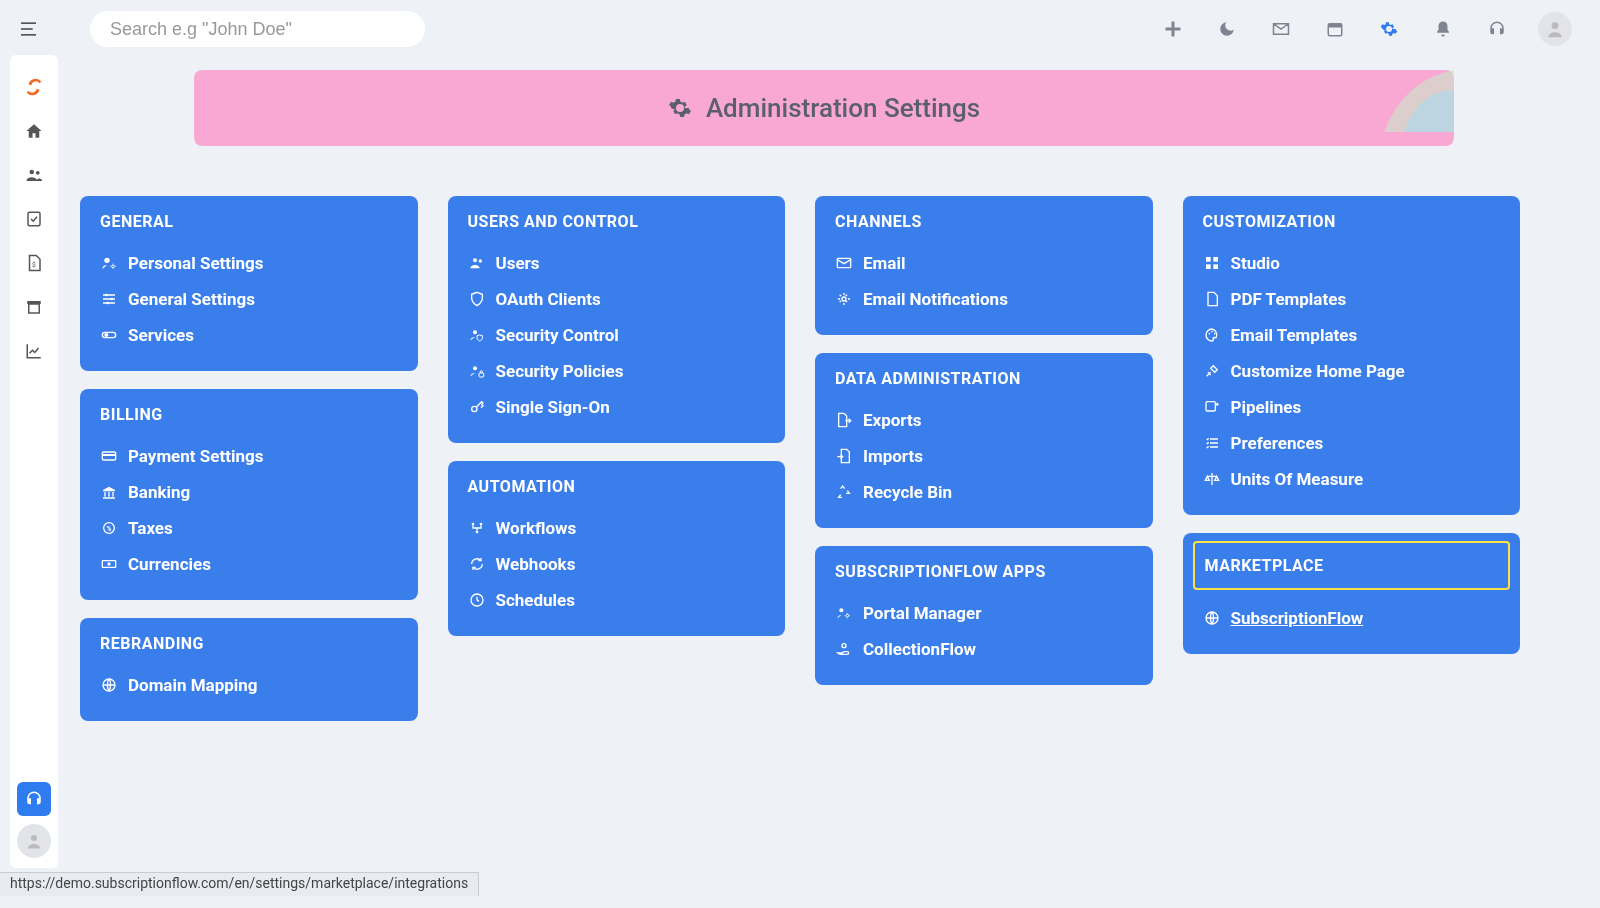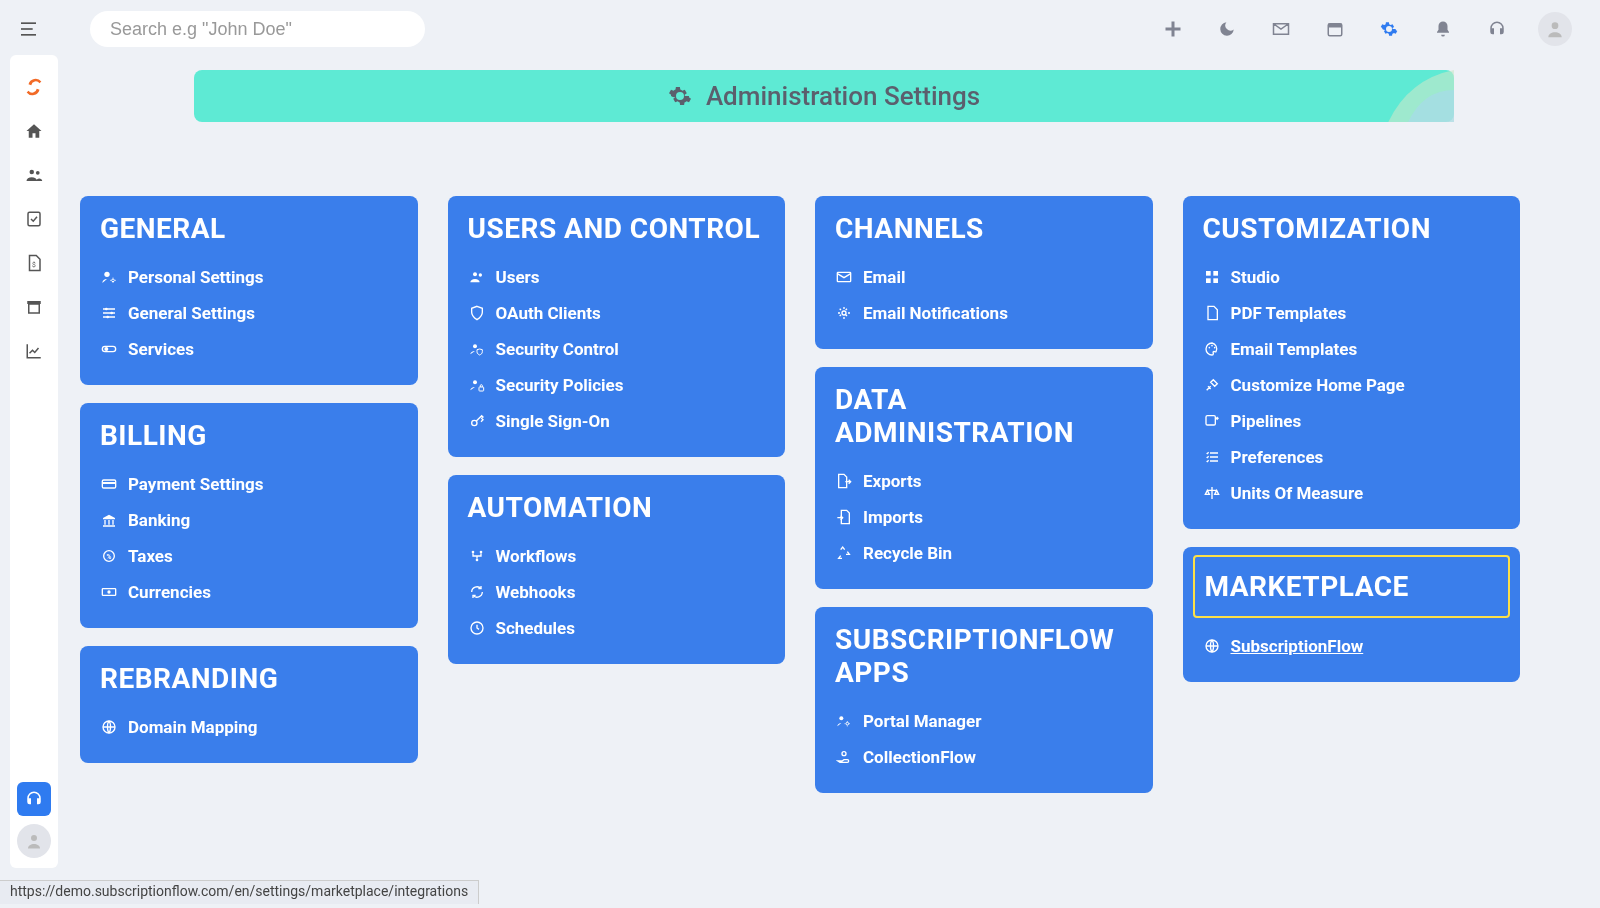--- a/index.html
+++ b/index.html
@@ -18,37 +18,37 @@
 
   
   .sidebar { position:absolute; top: 55px; left: 10px; width: 48px; bottom: 40px; background:#fff; border-radius: 6px; display:flex; flex-direction:column; align-items:center; padding-top: 10px; padding-bottom: 10px; }
   .sidebar-icon { width: 32px; height: 40px; display:flex; align-items:center; justify-content:center; color:#555; cursor:pointer; margin: 2px 0; }
   .sidebar .logo-icon { color:#f26a26; font-weight:bold; font-size:22px; }
   .sidebar-bottom { margin-top:auto; display:flex; flex-direction:column; align-items:center; gap:8px; }
   .headset-btn { width:34px; height:34px; background:#2f7bf0; border-radius:6px; display:flex; align-items:center; justify-content:center; color:#fff; }
   .avatar-side { width:34px; height:34px; border-radius:50%; background:#e2e4ea; display:flex; align-items:center; justify-content:center; color:#bbb; }
 
   
-  .page-header { position:absolute; top: 70px; left: 194px; right: 146px; height: 52px; background:#5eead4; border-radius:8px; display:flex; align-items:center; justify-content:center; gap: 14px; }
+  .page-header { position:absolute; top: 70px; left: 194px; right: 146px; height: 76px; background:#f9a8d4; border-radius:8px; display:flex; align-items:center; justify-content:center; gap: 14px; }
   .page-header .gear { width:24px; height:24px; color:#5b5f6d; }
   .page-title { font-size: 26px; font-weight: 500; color:#5b5f6d; }
   .header-decoration { position:absolute; right:0; top:0; bottom:0; width:90px; overflow:hidden; pointer-events:none; }
 
   
   .content { position:absolute; top: 196px; left: 80px; right: 80px; display:grid; grid-template-columns: repeat(4, 1fr); gap: 30px; }
   .column { display:flex; flex-direction:column; gap: 18px; }
   .card { background:#3a7eeb; color:#fff; border-radius:8px; padding: 16px 20px 18px 20px; }
-  .card-title { font-size: 28px; font-weight:700; letter-spacing: .5px; margin-bottom: 14px; text-transform:uppercase; }
+  .card-title { font-size: 16px; font-weight:700; letter-spacing: .5px; margin-bottom: 14px; text-transform:uppercase; }
   .card-link { display:flex; align-items:center; gap:10px; padding: 8px 0; font-size: 17px; cursor:pointer; text-decoration:none; color:#fff;font-weight:bold; }
   .card-link .licon { width:18px; height:18px; flex-shrink:0; display:inline-flex; align-items:center; justify-content:center; }
   .card-link.underline span.text { text-decoration: underline; }
   .marketplace-card .card-title-wrap { border: 2px solid #fde047; border-radius:4px; margin: -8px -10px 10px -10px; padding: 13px 10px; }
 
   
-  .statusbar { position:absolute; left:0; bottom:4px; height: 24px; background:#e8ebf2; padding: 2px 10px; font-size: 14px; color:#444; border: 1px solid #ccc; border-bottom:none; border-left:none; }
+  .statusbar { position:absolute; left:0; bottom:12px; height: 24px; background:#e8ebf2; padding: 2px 10px; font-size: 14px; color:#444; border: 1px solid #ccc; border-bottom:none; border-left:none; }
 
   svg { fill: currentColor; }
 </style>
 </head>
 <body>
 
 <div class="topbar">
   <div class="menu-toggle">
     <svg viewBox="0 0 24 24" width="20" height="20">
         <rect y="4" width="18" height="2"></rect>

